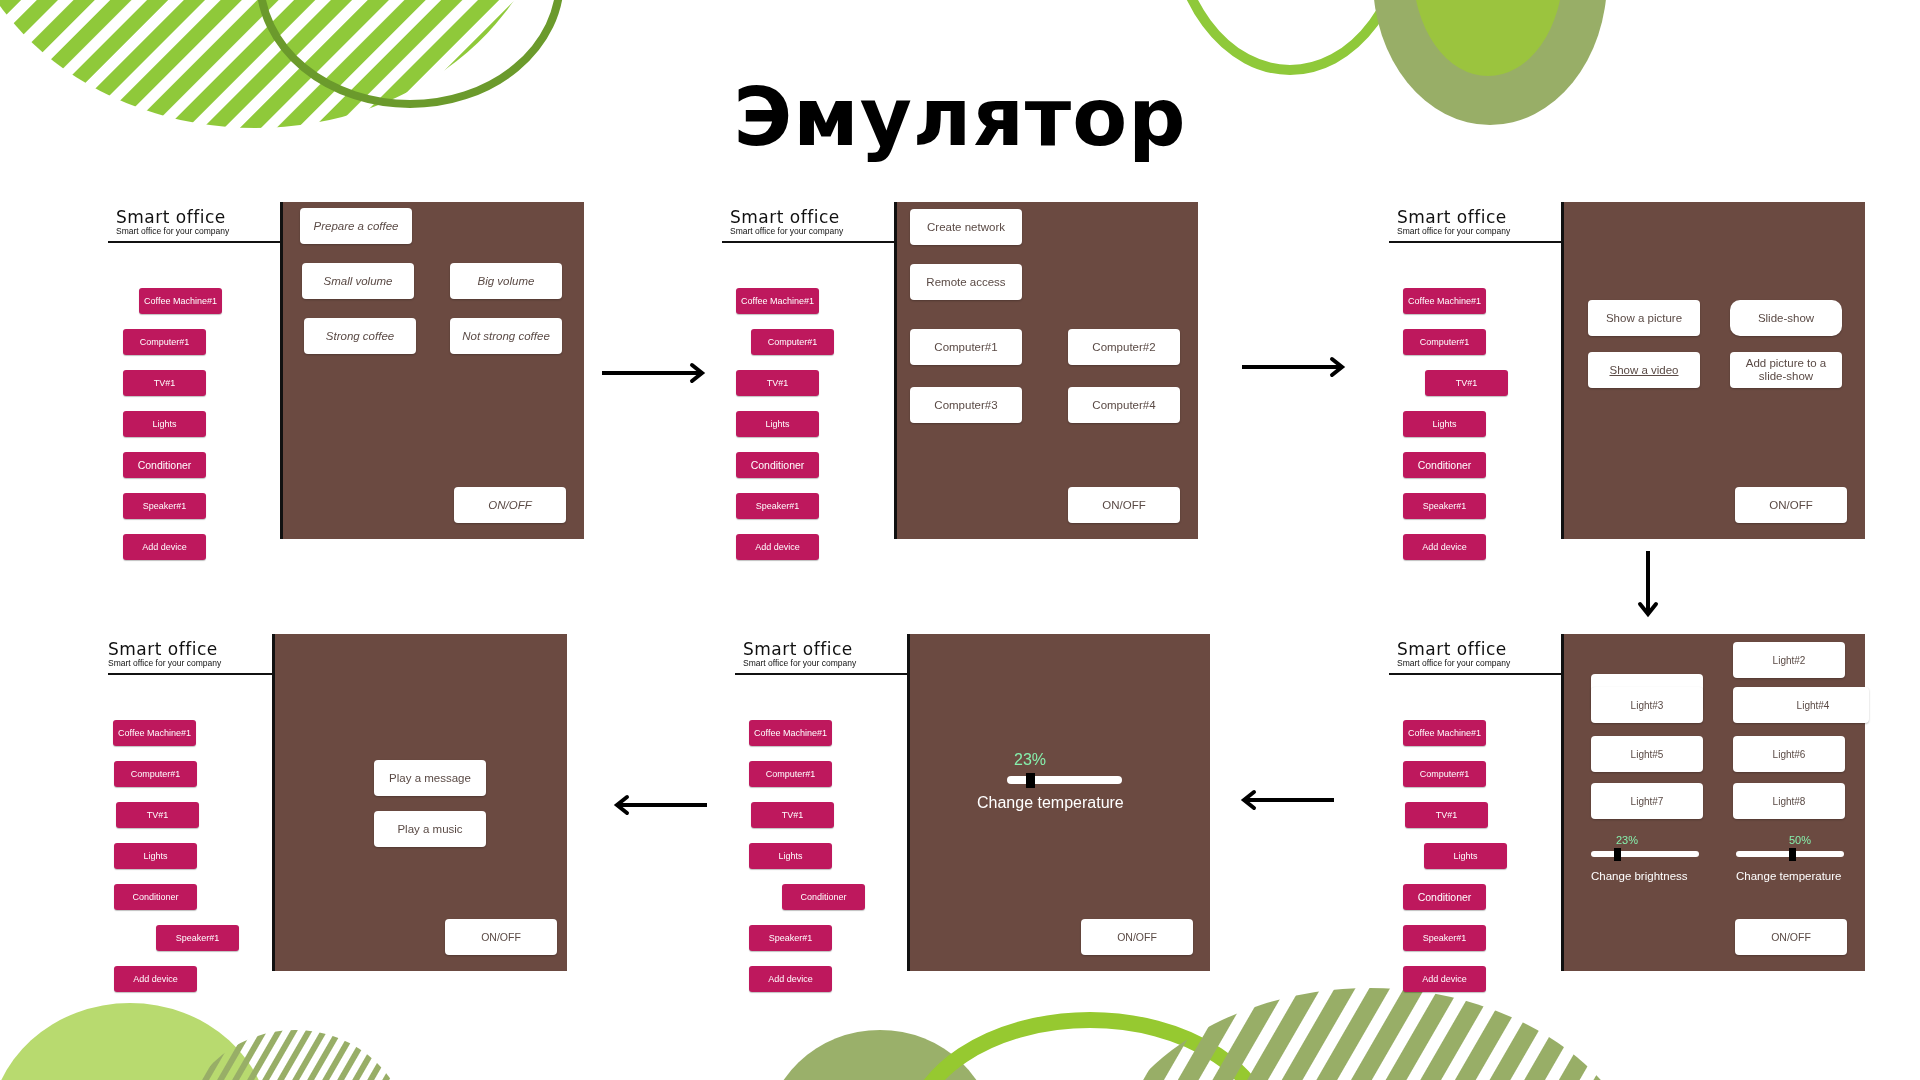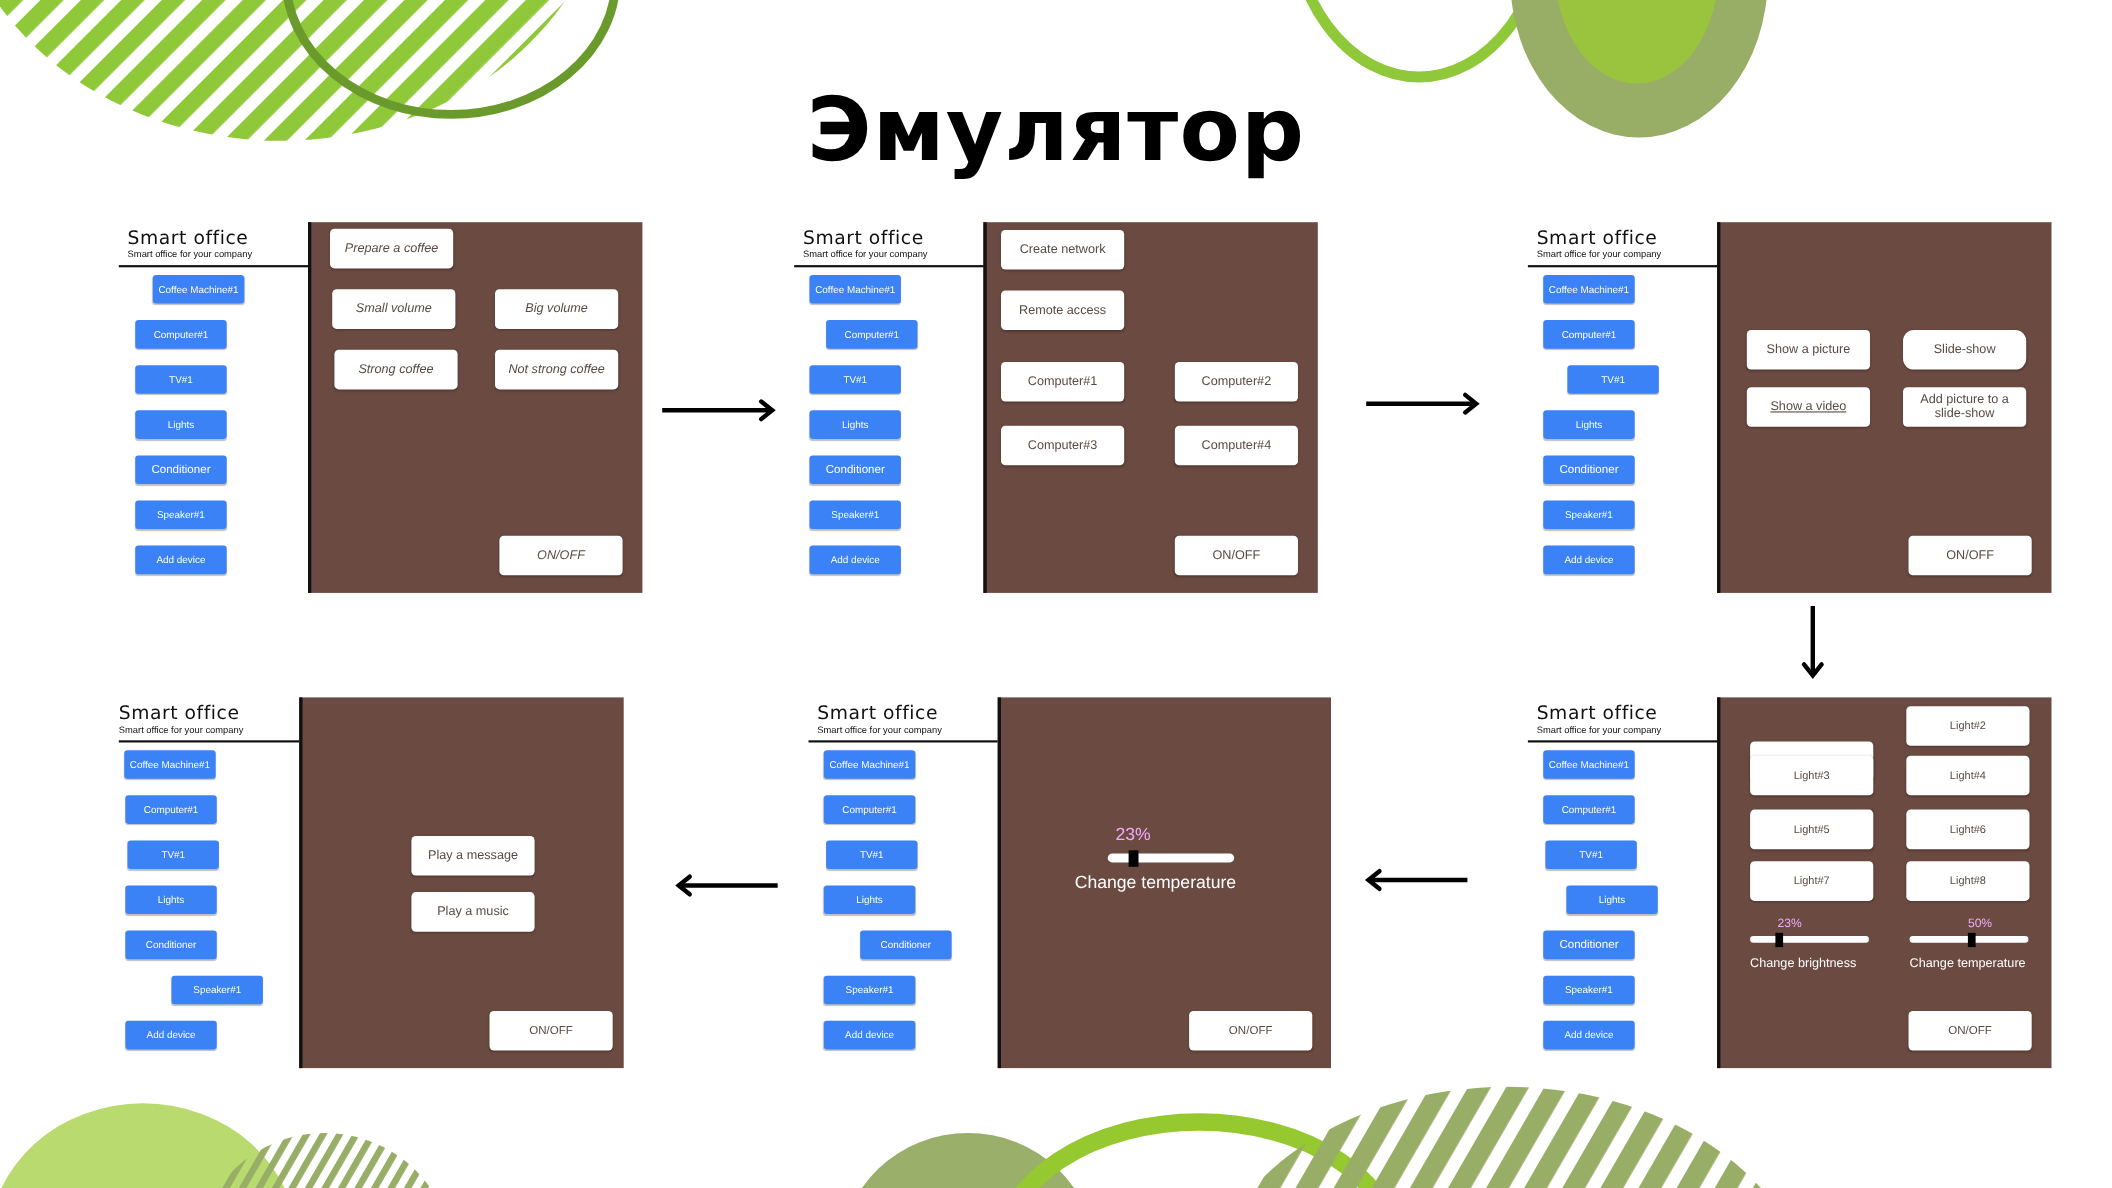--- a/index.html
+++ b/index.html
@@ -13,31 +13,32 @@
     position: absolute; left: 0; width: 1920px; top: 78px;
     text-align: center; font-family: "DejaVu Sans", sans-serif; font-weight: bold;
     font-size: 80px; color: #000; letter-spacing: 1px; line-height: 1;
   }
   .panel { position: absolute; width: 480px; height: 337px; }
   .brand { position: absolute; left: 8px; top: 6px; }
   .brand-title { font-family: "DejaVu Sans", sans-serif; font-size: 17px; color: #111; line-height: 18px; letter-spacing: 0.5px; }
   .brand-sub { font-size: 8.5px; color: #111; line-height: 10px; }
   .sep { position: absolute; left: 0; top: 39px; height: 2px; background: #111; }
   .side-btn {
-    position: absolute; width: 83px; height: 26px; background: #3b82f6; color: #fff;
+    position: absolute; width: 83px; height: 26px; background: #be185d; color: #fff;
     border-radius: 3px; font-size: 9px; display: flex; align-items: center; justify-content: center;
     box-shadow: 0 1px 1px rgba(0,0,0,0.25);
+    margin-top: 38px;
   }
   .screen { position: absolute; top: 0; height: 337px; background: #6b4a41; border-left: 3px solid #111; box-sizing: border-box; }
   .wbtn {
     position: absolute; width: 112px; height: 36px; background: #fff; color: #5a4a45;
     border-radius: 4px; font-size: 11.5px; display: flex; align-items: center; justify-content: center;
     text-align: center; line-height: 13px; box-shadow: 0 1px 2px rgba(0,0,0,0.25);
   }
-  .slider-val { position: absolute; color: #f0abfc; font-size: 11px; }
+  .slider-val { position: absolute; color: #86efac; font-size: 11px; }
   .slider-track { position: absolute; height: 6px; background: #fff; border-radius: 3px; }
   .slider-thumb { position: absolute; width: 7px; height: 13px; background: #000; }
   .slider-label { position: absolute; color: #fff; font-size: 11.5px; white-space: nowrap; }
   .arrow { position: absolute; }
 </style>
 </head>
 <body>
 
 <svg class="deco" style="left:0;top:0" width="1920" height="160" viewBox="0 0 1920 160">
   <defs>
@@ -186,21 +187,21 @@
   <div class="side-btn" style="left:14px;top:89px;">Computer#1</div>
   <div class="side-btn" style="left:16px;top:130px;">TV#1</div>
   <div class="side-btn" style="left:35px;top:171px;">Lights</div>
   <div class="side-btn" style="left:14px;top:212px;font-size:10.5px;">Conditioner</div>
   <div class="side-btn" style="left:14px;top:253px;">Speaker#1</div>
   <div class="side-btn" style="left:14px;top:294px;">Add device</div>
   <div class="screen" style="left:172px;width:304px;">
     <div class="wbtn" style="left:27px;top:8px;font-size:10px;margin-top:32px;">Light#1</div>
     <div class="wbtn" style="left:169px;top:8px;font-size:10px;">Light#2</div>
     <div class="wbtn" style="left:27px;top:53px;font-size:10px;">Light#3</div>
-    <div class="wbtn" style="left:169px;top:53px;font-size:10px;">Light#4</div>
+    <div class="wbtn" style="left:169px;top:53px;font-size:10px;padding-left:24px;">Light#4</div>
     <div class="wbtn" style="left:27px;top:102px;font-size:10px;">Light#5</div>
     <div class="wbtn" style="left:169px;top:102px;font-size:10px;">Light#6</div>
     <div class="wbtn" style="left:27px;top:149px;font-size:10px;">Light#7</div>
     <div class="wbtn" style="left:169px;top:149px;font-size:10px;">Light#8</div>
 
     <div class="slider-val" style="left:52px;top:200px;">23%</div>
     <div class="slider-track" style="left:27px;top:217px;width:108px;"></div>
     <div class="slider-thumb" style="left:50px;top:214px;"></div>
     <div class="slider-label" style="left:27px;top:236px;">Change brightness</div>
 

